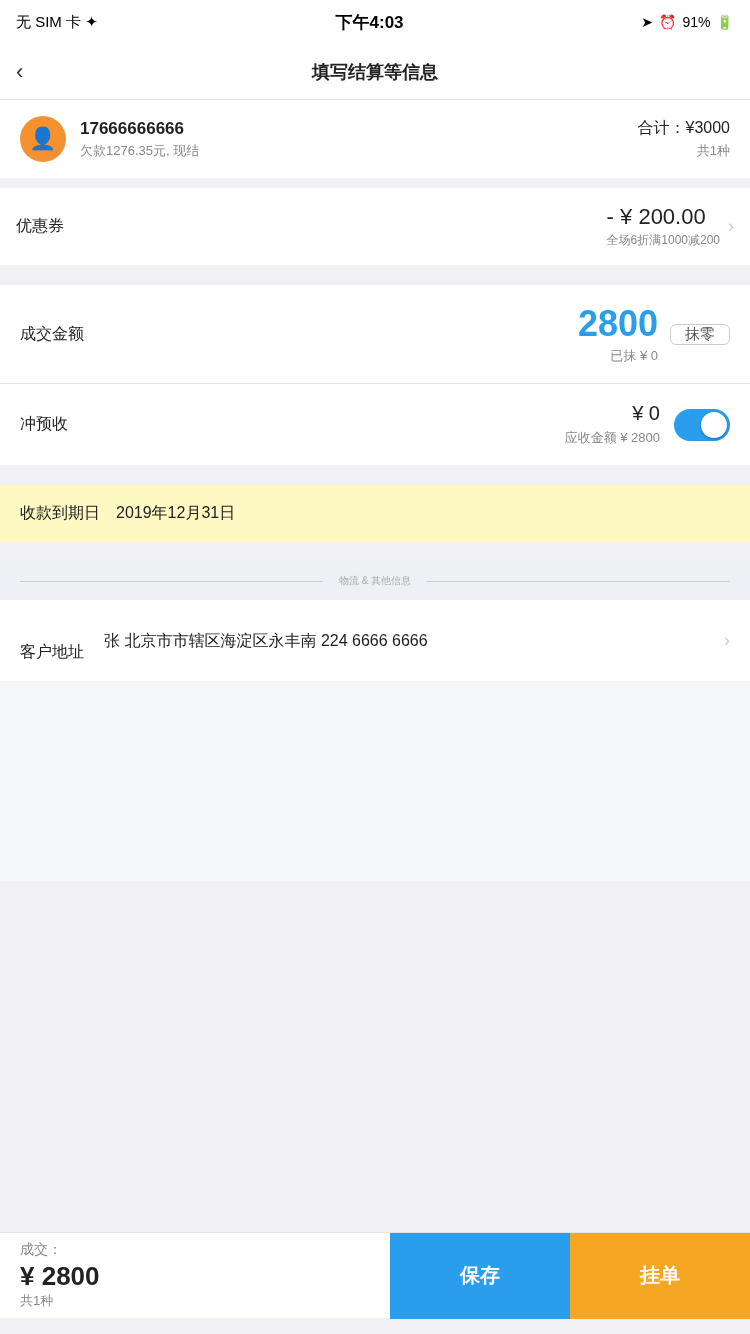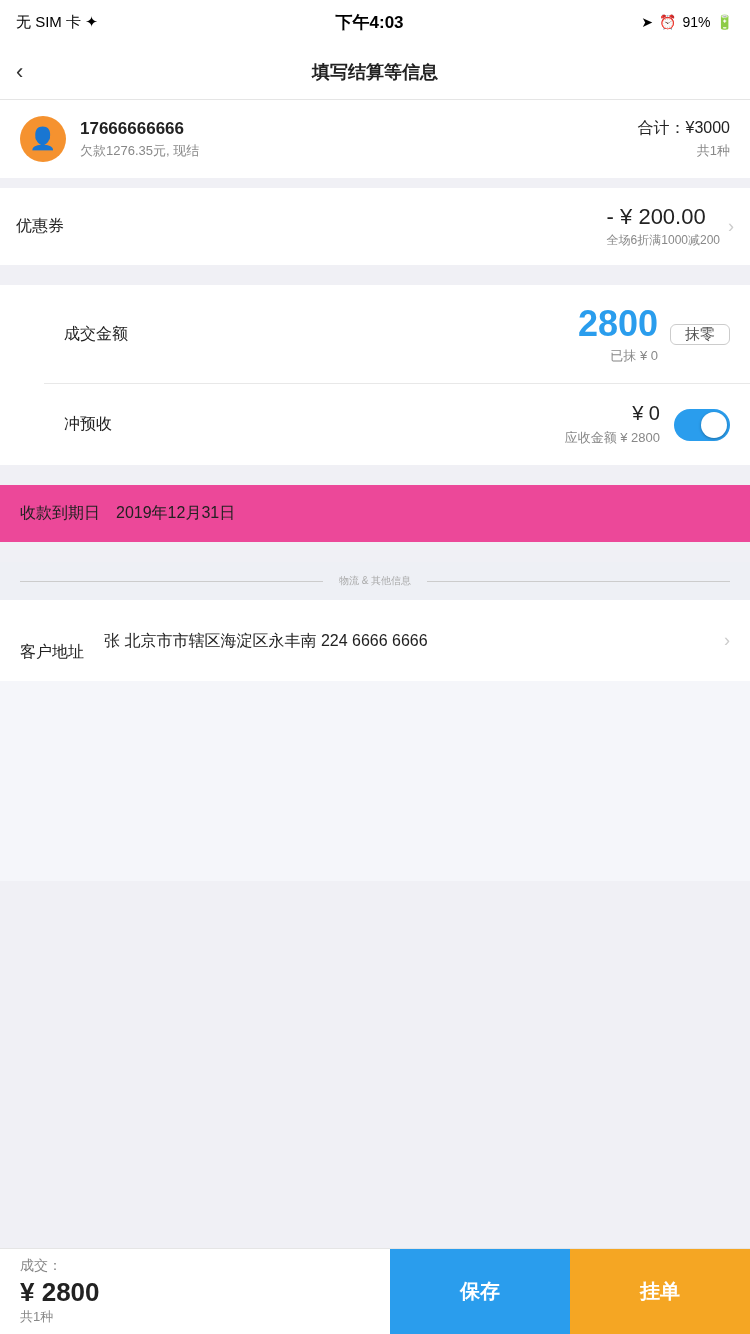--- a/index.html
+++ b/index.html
@@ -154,21 +154,20 @@
     .form-section {
       background: #fff;
       margin-bottom: 10px;
     }
     .form-row {
       display: flex;
       align-items: center;
       justify-content: space-between;
       padding: 18px 20px;
       min-height: 64px;
-      margin-left: 44px;
     }
     .form-row + .form-row {
       border-top: 1px solid #e8e8e8;
     }
     .form-label {
       font-size: 16px;
       color: #222;
       white-space: nowrap;
     }
     .form-value-right {
@@ -249,21 +248,21 @@
       gap: 14px;
     }
 
     
     .date-row {
       display: flex;
       align-items: center;
       padding: 18px 20px;
       font-size: 16px;
       color: #222;
-      background: #ec4899;
+      background: #fef9c3;
       gap: 16px;
     }
     .date-label { color: #222; }
     .date-value { color: #222; }
 
     
     .logistics-divider {
       background: #eef0f5;
       display: flex;
       align-items: center;
@@ -301,21 +300,21 @@
       font-size: 16px;
       color: #222;
       flex: 1;
       text-align: left;
       line-height: 1.5;
     }
 
     
     .footer {
       position: fixed;
-      bottom: 0;
+      bottom: 16px;
       left: 0;
       width: 750px;
       height: 86px;
       background: #fff;
       display: flex;
       align-items: center;
       border-top: 1px solid #e5e5e5;
     }
     .footer-info {
       flex: 1;

